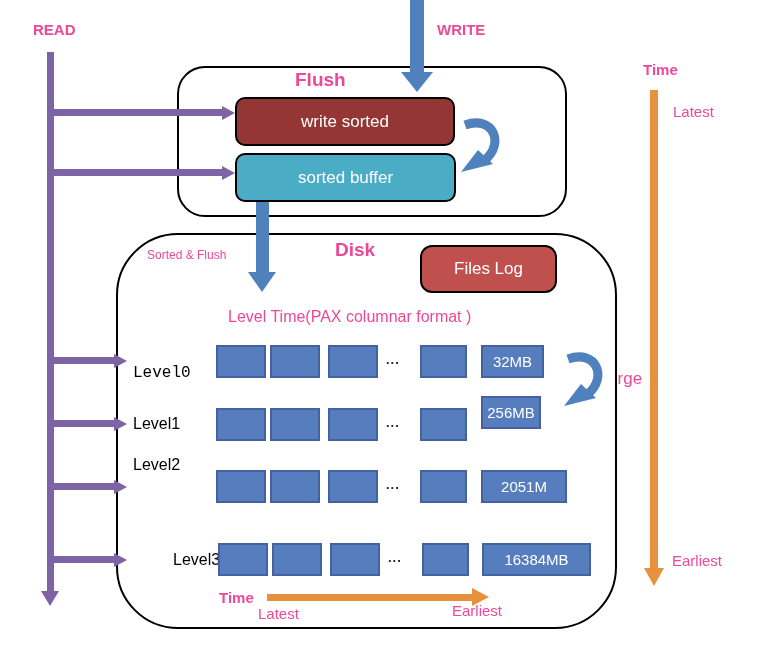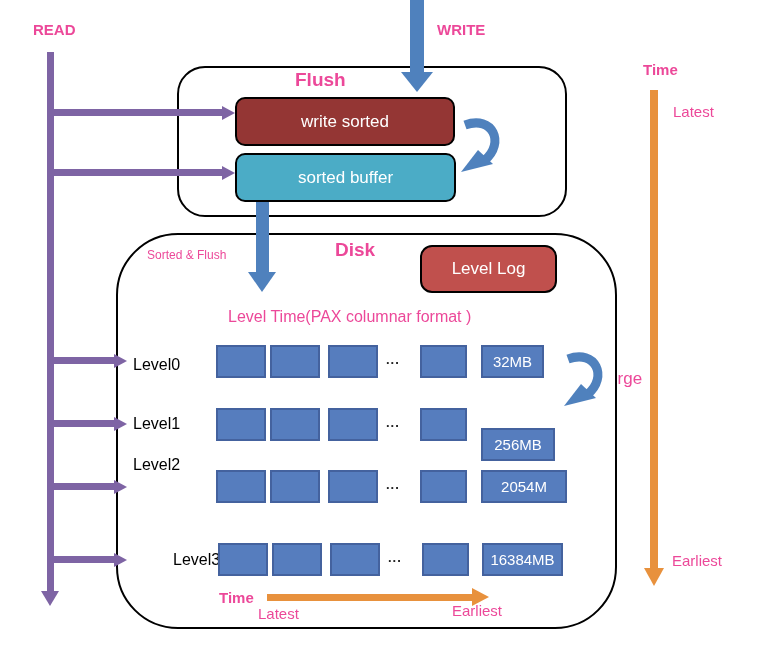--- a/index.html
+++ b/index.html
@@ -110,60 +110,60 @@
   <polygon points="8,58 25,36 40,50" fill="#4F81BD"></polygon>
 </svg>
 <div class="lbl note" style="left:507px;top:137px;">Stage</div>
 
 <div class="lbl" style="left:147px;top:248px;font-size:12px;z-index:4;">Sorted &amp; Flush</div>
 <div class="bv-shaft flush-shaft"></div>
 <div class="bv-head flush-head"></div>
 
 <div class="abs disk-box"></div>
 <div class="lbl disk-title">Disk</div>
-<div class="buffer redo-log">Level Log</div>
+<div class="buffer redo-log">Files Log</div>
 <div class="lbl" style="left:228px;top:308px;font-size:16px;z-index:3;">Level Time(PAX columnar format )</div>
 
-<div class="level-label" style="top:356px;">Level0</div>
+<div class="level-label" style="top:364px;font-family:Liberation Mono, monospace;">Level0</div>
 <div class="file-box" style="left:216px;top:345px;"></div>
 <div class="file-box" style="left:270px;top:345px;"></div>
 <div class="file-box" style="left:328px;top:345px;"></div>
 <div class="dots" style="left:386px;top:352px;">...</div>
 <div class="file-box small" style="left:420px;top:345px;"></div>
 <div class="size-box" style="left:481px;top:345px;width:63px;">32MB</div>
 
 <svg class="curved-arrow" style="left:556px;top:348px;" width="54" height="66" viewBox="0 0 54 66">
   <path d="M 12 11 C 40 1, 52 29, 32 46" fill="none" stroke="#4F81BD" stroke-width="9"></path>
   <polygon points="8,58 25,36 40,50" fill="#4F81BD"></polygon>
 </svg>
 <div class="lbl note" style="left:594px;top:369px;">Merge</div>
 
 <div class="level-label" style="top:415px;">Level1</div>
 <div class="file-box" style="left:216px;top:408px;"></div>
 <div class="file-box" style="left:270px;top:408px;"></div>
 <div class="file-box" style="left:328px;top:408px;"></div>
 <div class="dots" style="left:386px;top:415px;">...</div>
 <div class="file-box small" style="left:420px;top:408px;"></div>
-<div class="size-box" style="left:481px;top:428px;width:74px;">256MB</div>
+<div class="size-box" style="left:481px;top:396px;width:60px;">256MB</div>
 
 <div class="level-label" style="top:456px;">Level2</div>
 <div class="file-box" style="left:216px;top:470px;"></div>
 <div class="file-box" style="left:270px;top:470px;"></div>
 <div class="file-box" style="left:328px;top:470px;"></div>
 <div class="dots" style="left:386px;top:477px;">...</div>
 <div class="file-box small" style="left:420px;top:470px;"></div>
-<div class="size-box" style="left:481px;top:470px;width:86px;">2054M</div>
+<div class="size-box" style="left:481px;top:470px;width:86px;">2051M</div>
 
 <div class="level-label" style="top:551px;margin-left:40px;">Level3</div>
 <div class="file-box" style="left:218px;top:543px;"></div>
 <div class="file-box" style="left:272px;top:543px;"></div>
 <div class="file-box" style="left:330px;top:543px;"></div>
 <div class="dots" style="left:388px;top:550px;">...</div>
 <div class="file-box small" style="left:422px;top:543px;"></div>
-<div class="size-box" style="left:482px;top:543px;width:81px;">16384MB</div>
+<div class="size-box" style="left:482px;top:543px;width:109px;">16384MB</div>
 
 <div class="lbl bold" style="left:219px;top:589px;z-index:3;">Time</div>
 <div class="abs oh-shaft"></div>
 <div class="abs oh-head"></div>
 <div class="lbl" style="left:258px;top:605px;z-index:3;">Latest</div>
 <div class="lbl" style="left:452px;top:602px;z-index:3;">Earliest</div>
 
 <div class="lbl bold" style="left:643px;top:61px;">Time</div>
 <div class="abs ov-shaft"></div>
 <div class="abs ov-head"></div>

